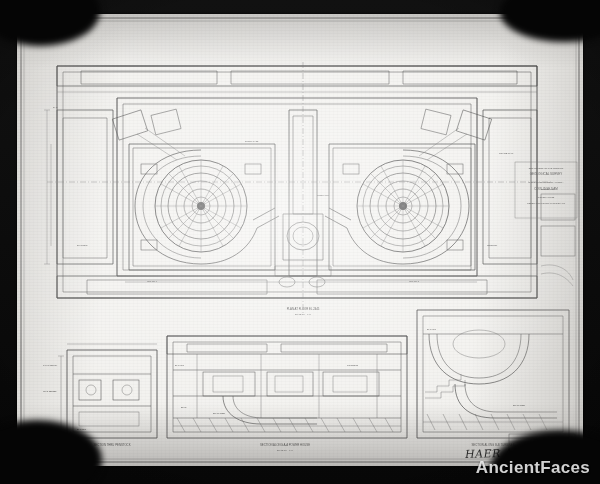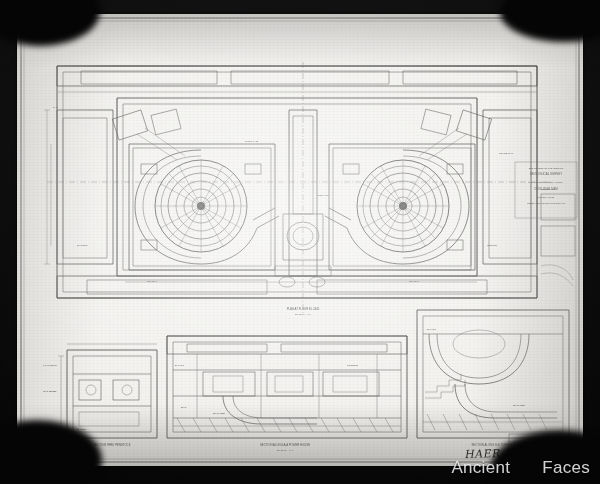--- a/index.html
+++ b/index.html
@@ -90,22 +90,22 @@
   #watermark {
     position: absolute;
     right: 10px;
     bottom: 6px;
     color: rgba(255,255,255,0.82);
     font-family: "Liberation Sans", sans-serif;
     font-size: 17px;
     letter-spacing: 0.3px;
     text-shadow: 0 1px 2px rgba(0,0,0,0.9);
   }
-  #watermark .af-a { font-weight: normal; }
-  #watermark .af-rest { font-weight: normal; margin-left: 32px; }
+  #watermark .af-a { font-weight: bold; }
+  #watermark .af-rest { font-weight: bold; }
   
   .blob { position: absolute; background: #050505; border-radius: 50%; filter: blur(3px); }
 </style>
 </head>
 <body>
 
 <div id="stage">
 
   <div id="photo-frame"></div>
 

